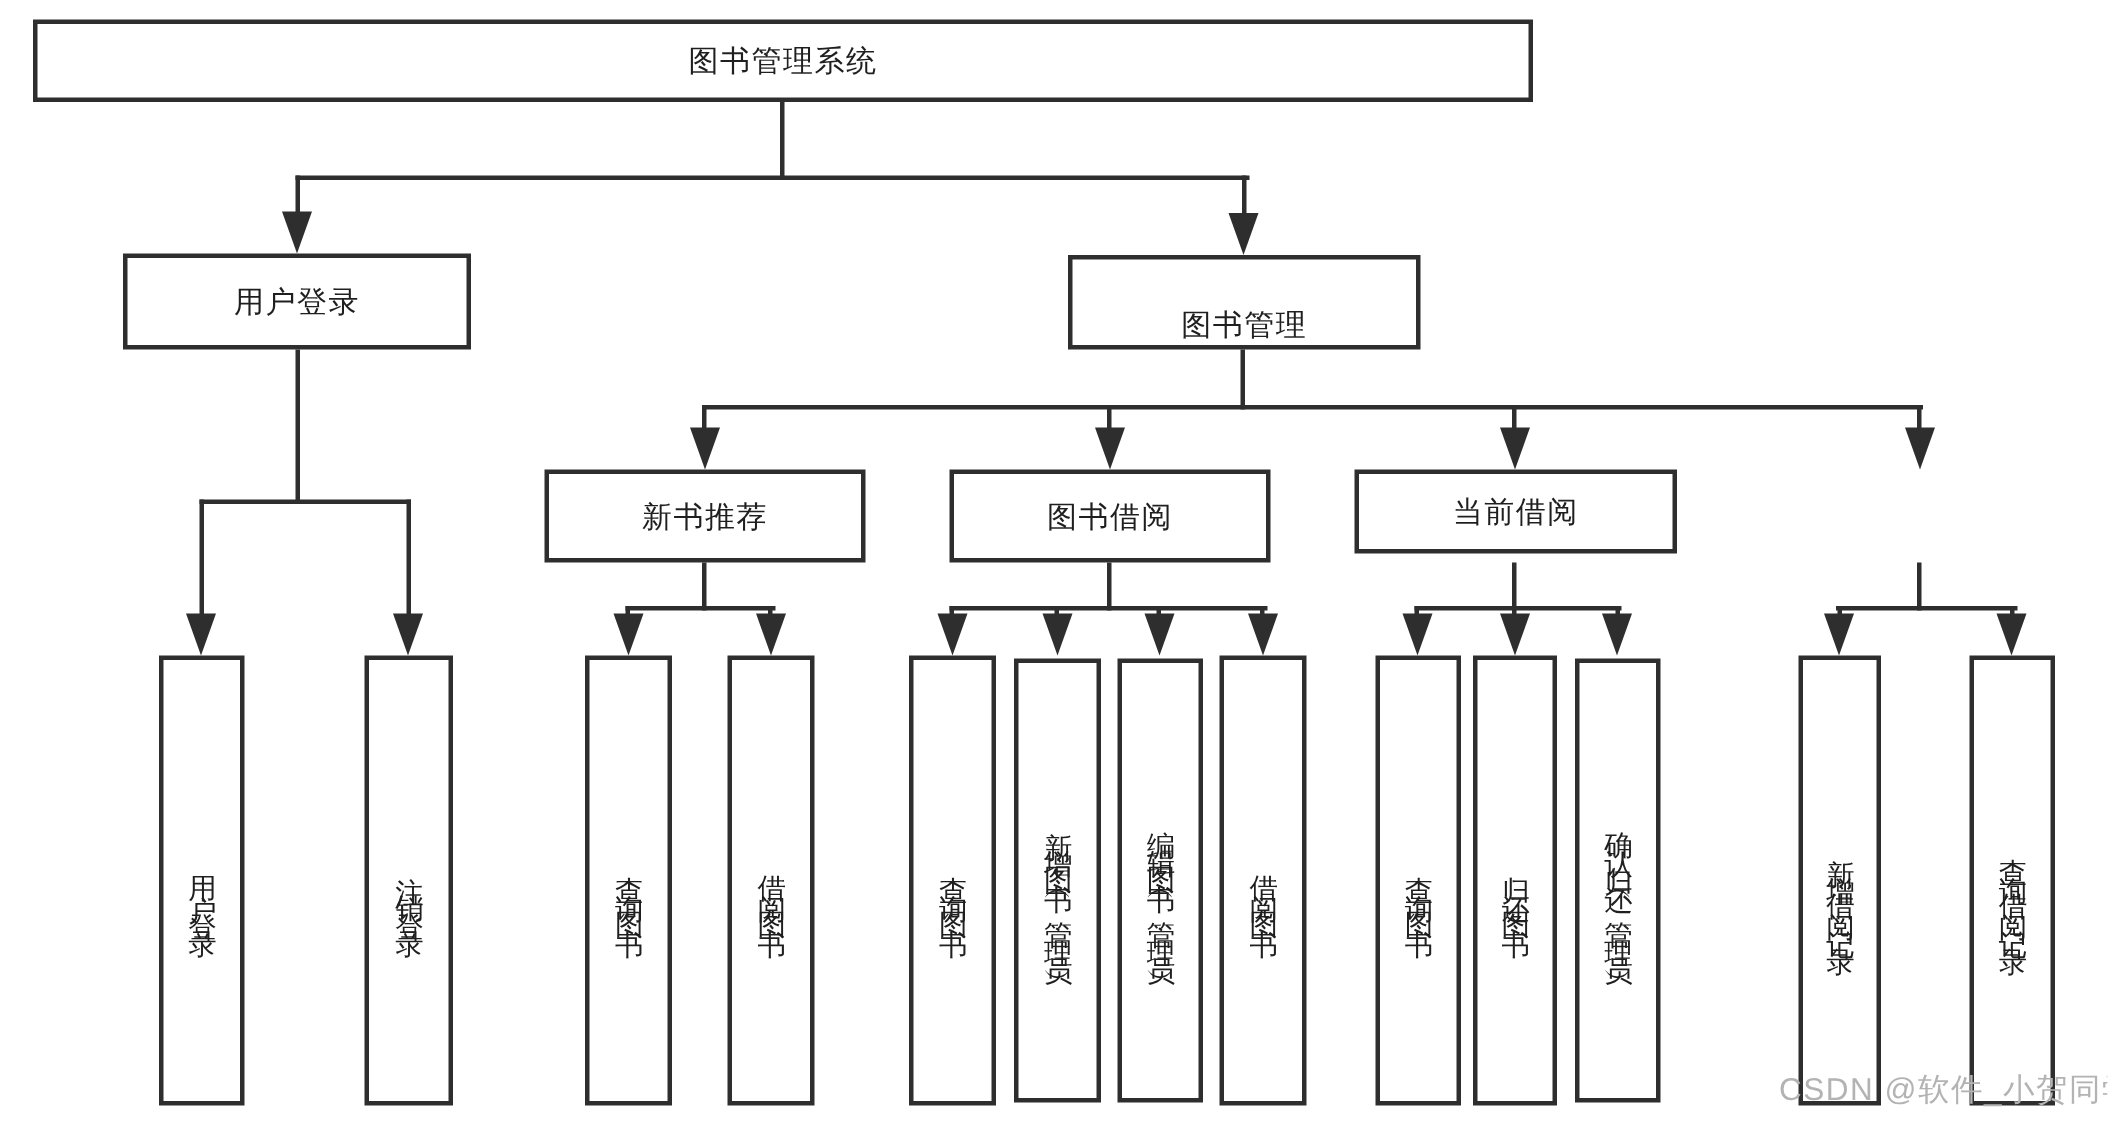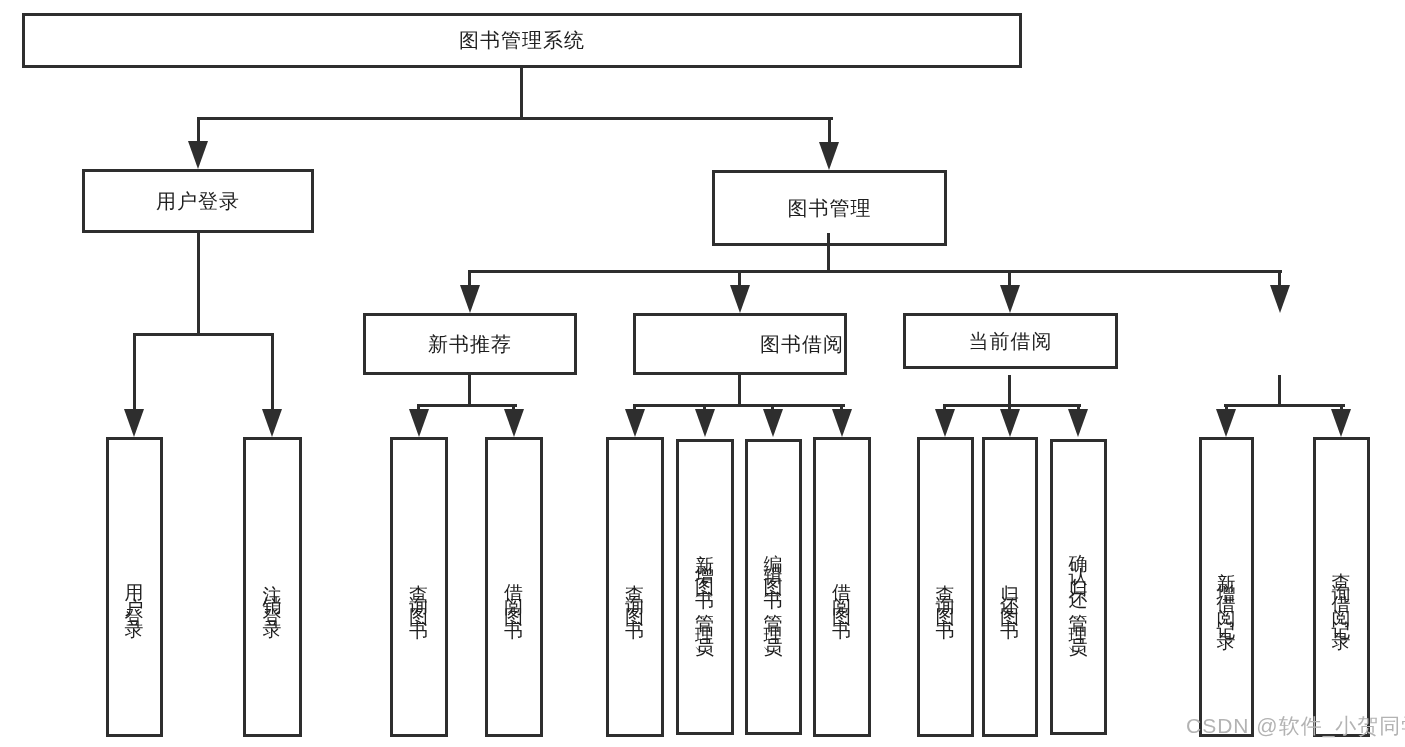--- a/index.html
+++ b/index.html
@@ -65,21 +65,21 @@
   <div class="line" style="left:520px;top:68px;width:3px;height:50px;"></div>
   <div class="line" style="left:197px;top:117px;width:636px;height:3px;"></div>
   <div class="line" style="left:197px;top:117px;width:3px;height:26px;"></div>
   <div class="arrow" style="left:188px;top:141px;"></div>
   <div class="line" style="left:828px;top:117px;width:3px;height:26px;"></div>
   <div class="arrow" style="left:819px;top:142px;"></div>
 
   <div class="box" style="left:82px;top:169px;width:232px;height:64px;">
     <span class="hlabel">用户登录</span>
   </div>
-  <div class="box" style="left:712px;top:170px;width:235px;height:76px;">
+  <div class="box" style="left:712px;top:170px;width:235px;height:63px;align-items:flex-end;">
     <span class="hlabel">图书管理</span>
   </div>
 
   <div class="line" style="left:197px;top:233px;width:3px;height:103px;"></div>
   <div class="line" style="left:133px;top:333px;width:141px;height:3px;"></div>
   <div class="line" style="left:133px;top:333px;width:3px;height:78px;"></div>
   <div class="arrow" style="left:124px;top:409px;"></div>
   <div class="line" style="left:271px;top:333px;width:3px;height:78px;"></div>
   <div class="arrow" style="left:262px;top:409px;"></div>
 
@@ -90,21 +90,21 @@
   <div class="line" style="left:738px;top:270px;width:3px;height:17px;"></div>
   <div class="arrow" style="left:730px;top:285px;"></div>
   <div class="line" style="left:1008px;top:270px;width:3px;height:17px;"></div>
   <div class="arrow" style="left:1000px;top:285px;"></div>
   <div class="line" style="left:1278px;top:270px;width:3px;height:17px;"></div>
   <div class="arrow" style="left:1270px;top:285px;"></div>
 
   <div class="box" style="left:363px;top:313px;width:214px;height:62px;">
     <span class="hlabel">新书推荐</span>
   </div>
-  <div class="box" style="left:633px;top:313px;width:214px;height:62px;justify-content:flex-end;">
+  <div class="box" style="left:633px;top:313px;width:214px;height:62px;">
     <span class="hlabel">图书借阅</span>
   </div>
   <div class="box" style="left:903px;top:313px;width:215px;height:56px;">
     <span class="hlabel">当前借阅</span>
   </div>
 
   <div class="line" style="left:468px;top:375px;width:3px;height:32px;"></div>
   <div class="line" style="left:417px;top:404px;width:100px;height:3px;"></div>
   <div class="line" style="left:417px;top:404px;width:3px;height:8px;"></div>
   <div class="arrow" style="left:409px;top:409px;"></div>

